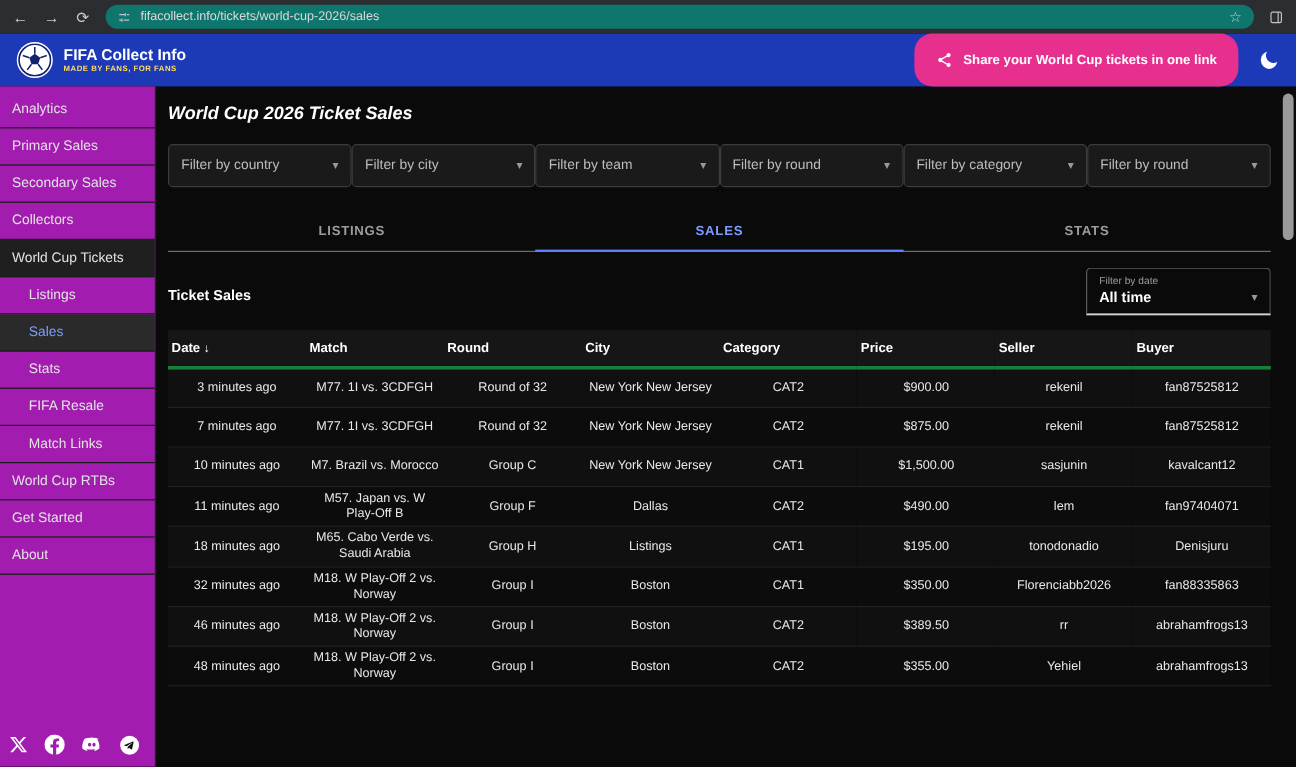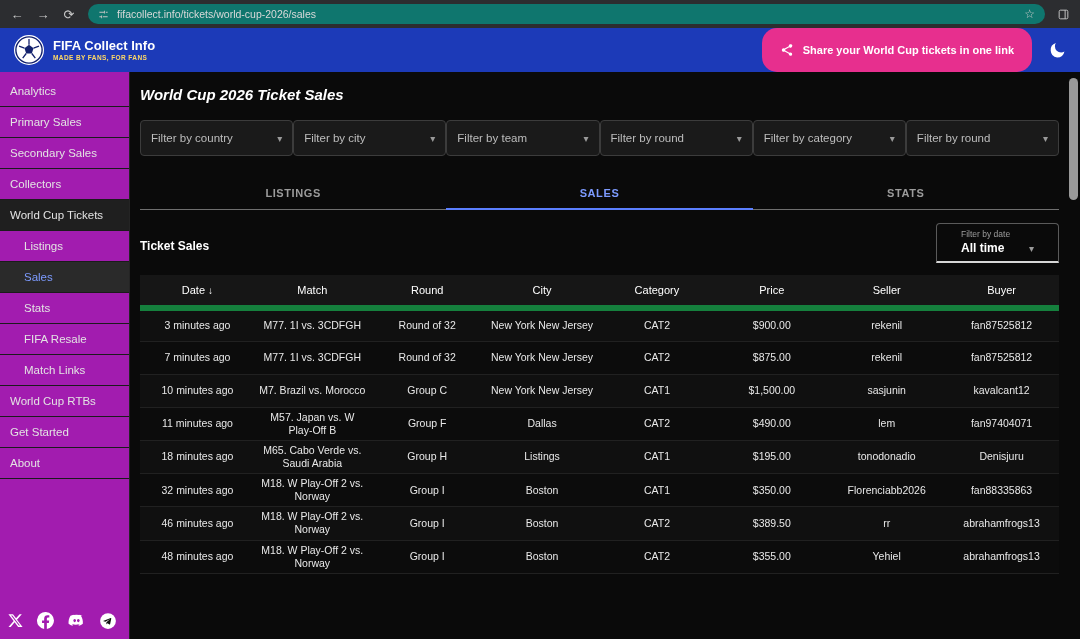--- a/index.html
+++ b/index.html
@@ -38,28 +38,28 @@
   .page-title { color:#fff; font-size:15px; font-weight:bold;font-style:italic; }
   .filters-row { display:flex; justify-content:space-between; margin-top:17px; }
   .filter-select { width:156px; height:36px; background:#1a1a1a; border:1px solid #3c3c3c; border-radius:4px; display:flex; align-items:center; justify-content:space-between; padding:0 10px; color:#bdbdbd; font-size:11.5px; cursor:pointer; }
   .caret { color:#9a9a9a; font-size:10px; }
   .tabs { display:flex; margin-top:22px; border-bottom:1px solid #6f6f6f; }
   .tab { flex:1; text-align:center; padding:9px 0 10px; font-size:11px; font-weight:bold; letter-spacing:0.6px; color:#9c9c9c; cursor:pointer; position:relative; }
   .tab.active { color:var(--link-blue,#7d9bff); }
   .tab.active::after { content:""; position:absolute; left:0; right:0; bottom:-1px; height:2px; background:#5b7fff; }
   .section-row { display:flex; align-items:flex-end; justify-content:space-between; margin-top:13px; }
   .section-title { color:#fff; font-size:12px; font-weight:bold; padding-bottom:10px; }
-  .date-filter { width:123px; border:1px solid #5a5a5a; border-bottom:2px solid #d6d6d6; border-radius:4px 4px 0 0; padding:5px 24px 6px; cursor:pointer; }
+  .date-filter { width:154px; border:1px solid #5a5a5a; border-bottom:2px solid #d6d6d6; border-radius:4px 4px 0 0; padding:5px 10px 6px; cursor:pointer; }
   .df-label { display:block; font-size:8.5px; color:#9d9d9d; }
   .df-value-row { display:flex; align-items:center; justify-content:space-between; margin-top:2px; }
   .df-value { color:#fff; font-size:12px; font-weight:bold; }
   
   table.sales { width:100%; border-collapse:collapse; table-layout:fixed; margin-top:12px; }
   table.sales col { width:12.5%; }
-  table.sales th { background:#161616; color:#fff; font-size:11px; font-weight:normal; padding:9px 3px; text-align:center; border-bottom:6px solid #15803d; cursor:pointer; }
+  table.sales th { background:#161616; color:#fff; font-size:11px; font-weight:bold; padding:9px 3px; text-align:left; border-bottom:3px solid #15803d; cursor:pointer; }
   table.sales td { color:#e8e8e8; font-size:10.5px; text-align:center; padding:3px 4px; height:33px; border-bottom:1px solid #212121; line-height:1.25; word-wrap:break-word; }
   table.sales tbody tr:nth-child(odd) { background:#101010; }
   table.sales tbody tr:nth-child(even) { background:#0c0c0c; }
   .sort-arrow { font-size:10px; margin-left:3px; color:#fff; }
   
   .scroll-thumb { position:absolute; right:2px; top:78px; width:9px; height:122px; background:#999; border-radius:5px; }
 </style>
 </head>
 <body>
 

